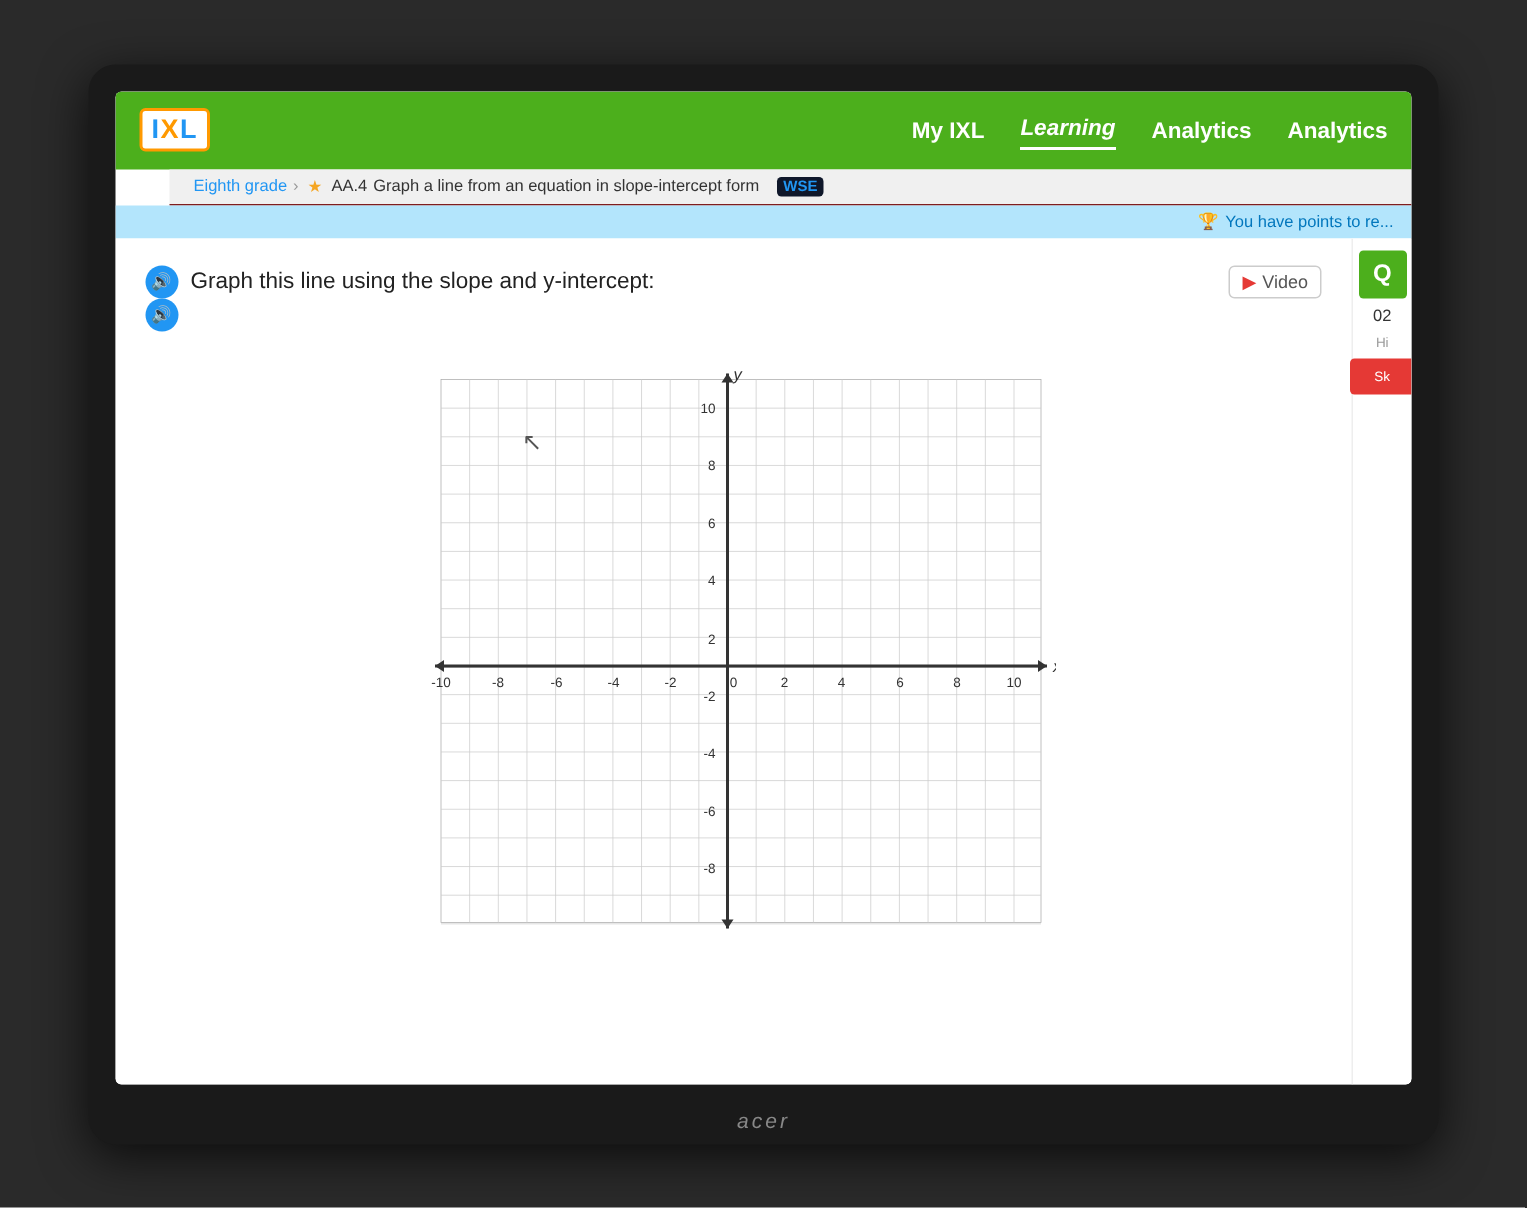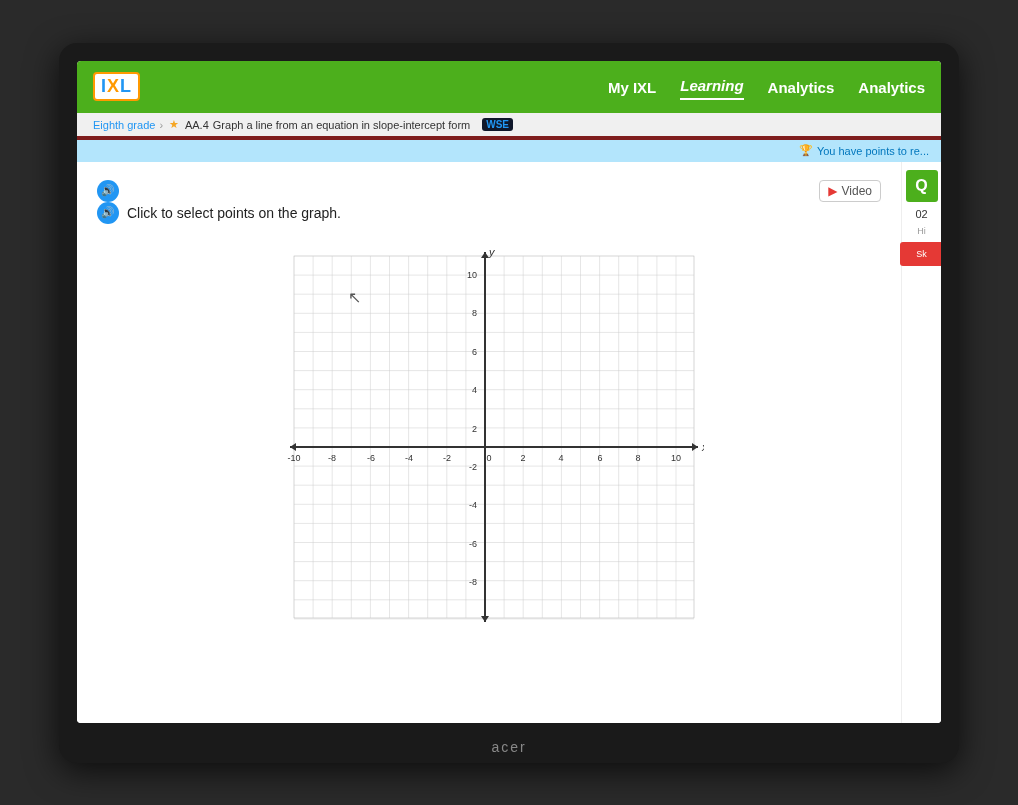--- a/index.html
+++ b/index.html
@@ -69,23 +69,24 @@
       border-bottom: 2px solid #fff;
       font-style: italic;
     }
     
     .breadcrumb-bar {
       background: #f0f0f0;
       padding: 5px 16px;
       font-size: 11px;
       color: #555;
       display: flex;
-      align-items: flex-end;
+      align-items: flex-start;
       gap: 4px;
-      border-bottom: 4px solid #7f1d1d;
+      border-bottom: 1px solid #7f1d1d;
+      margin-left: 36px;
     }
     .breadcrumb-link {
       color: #2196f3;
       cursor: pointer;
     }
     .breadcrumb-sep { color: #999; }
     .star-icon { color: #f5a623; margin: 0 2px; }
     .breadcrumb-current { color: #333; font-weight: 400; }
     .wise-badge {
       margin-left: 8px;
@@ -229,20 +230,21 @@
       cursor: pointer;
     }
     
     .laptop-bottom {
       position: absolute;
       bottom: 8px;
       left: 50%;
       transform: translateX(-50%);
       color: #888;
       font-size: 14px;
+      font-style: italic;
       letter-spacing: 2px;
     }
   </style>
 </head>
 <body>
 
 <div class="laptop-frame">
   <div class="screen">
 
     <div class="header">
@@ -271,24 +273,24 @@
       <span>You have points to re...</span>
     </div>
 
     <div class="main-content">
       <div class="problem-area">
 
         <div class="problem-header">
           <div>
             <div class="problem-text">
               <span class="sound-icon">🔊</span>
+              <span>Graph this line using the slope and y-intercept:</span>
             </div>
             <div class="click-instruction">
               <span class="sound-icon">🔊</span>
-              <span>Click to select points on the graph.</span>
             </div>
           </div>
           <div class="video-btn">
             <span class="video-icon">▶</span>
             <span>Video</span>
           </div>
         </div>
 
         <div class="graph-container">
           <svg class="graph-canvas" viewBox="0 0 430 380" xmlns="http://www.w3.org/2000/svg">

